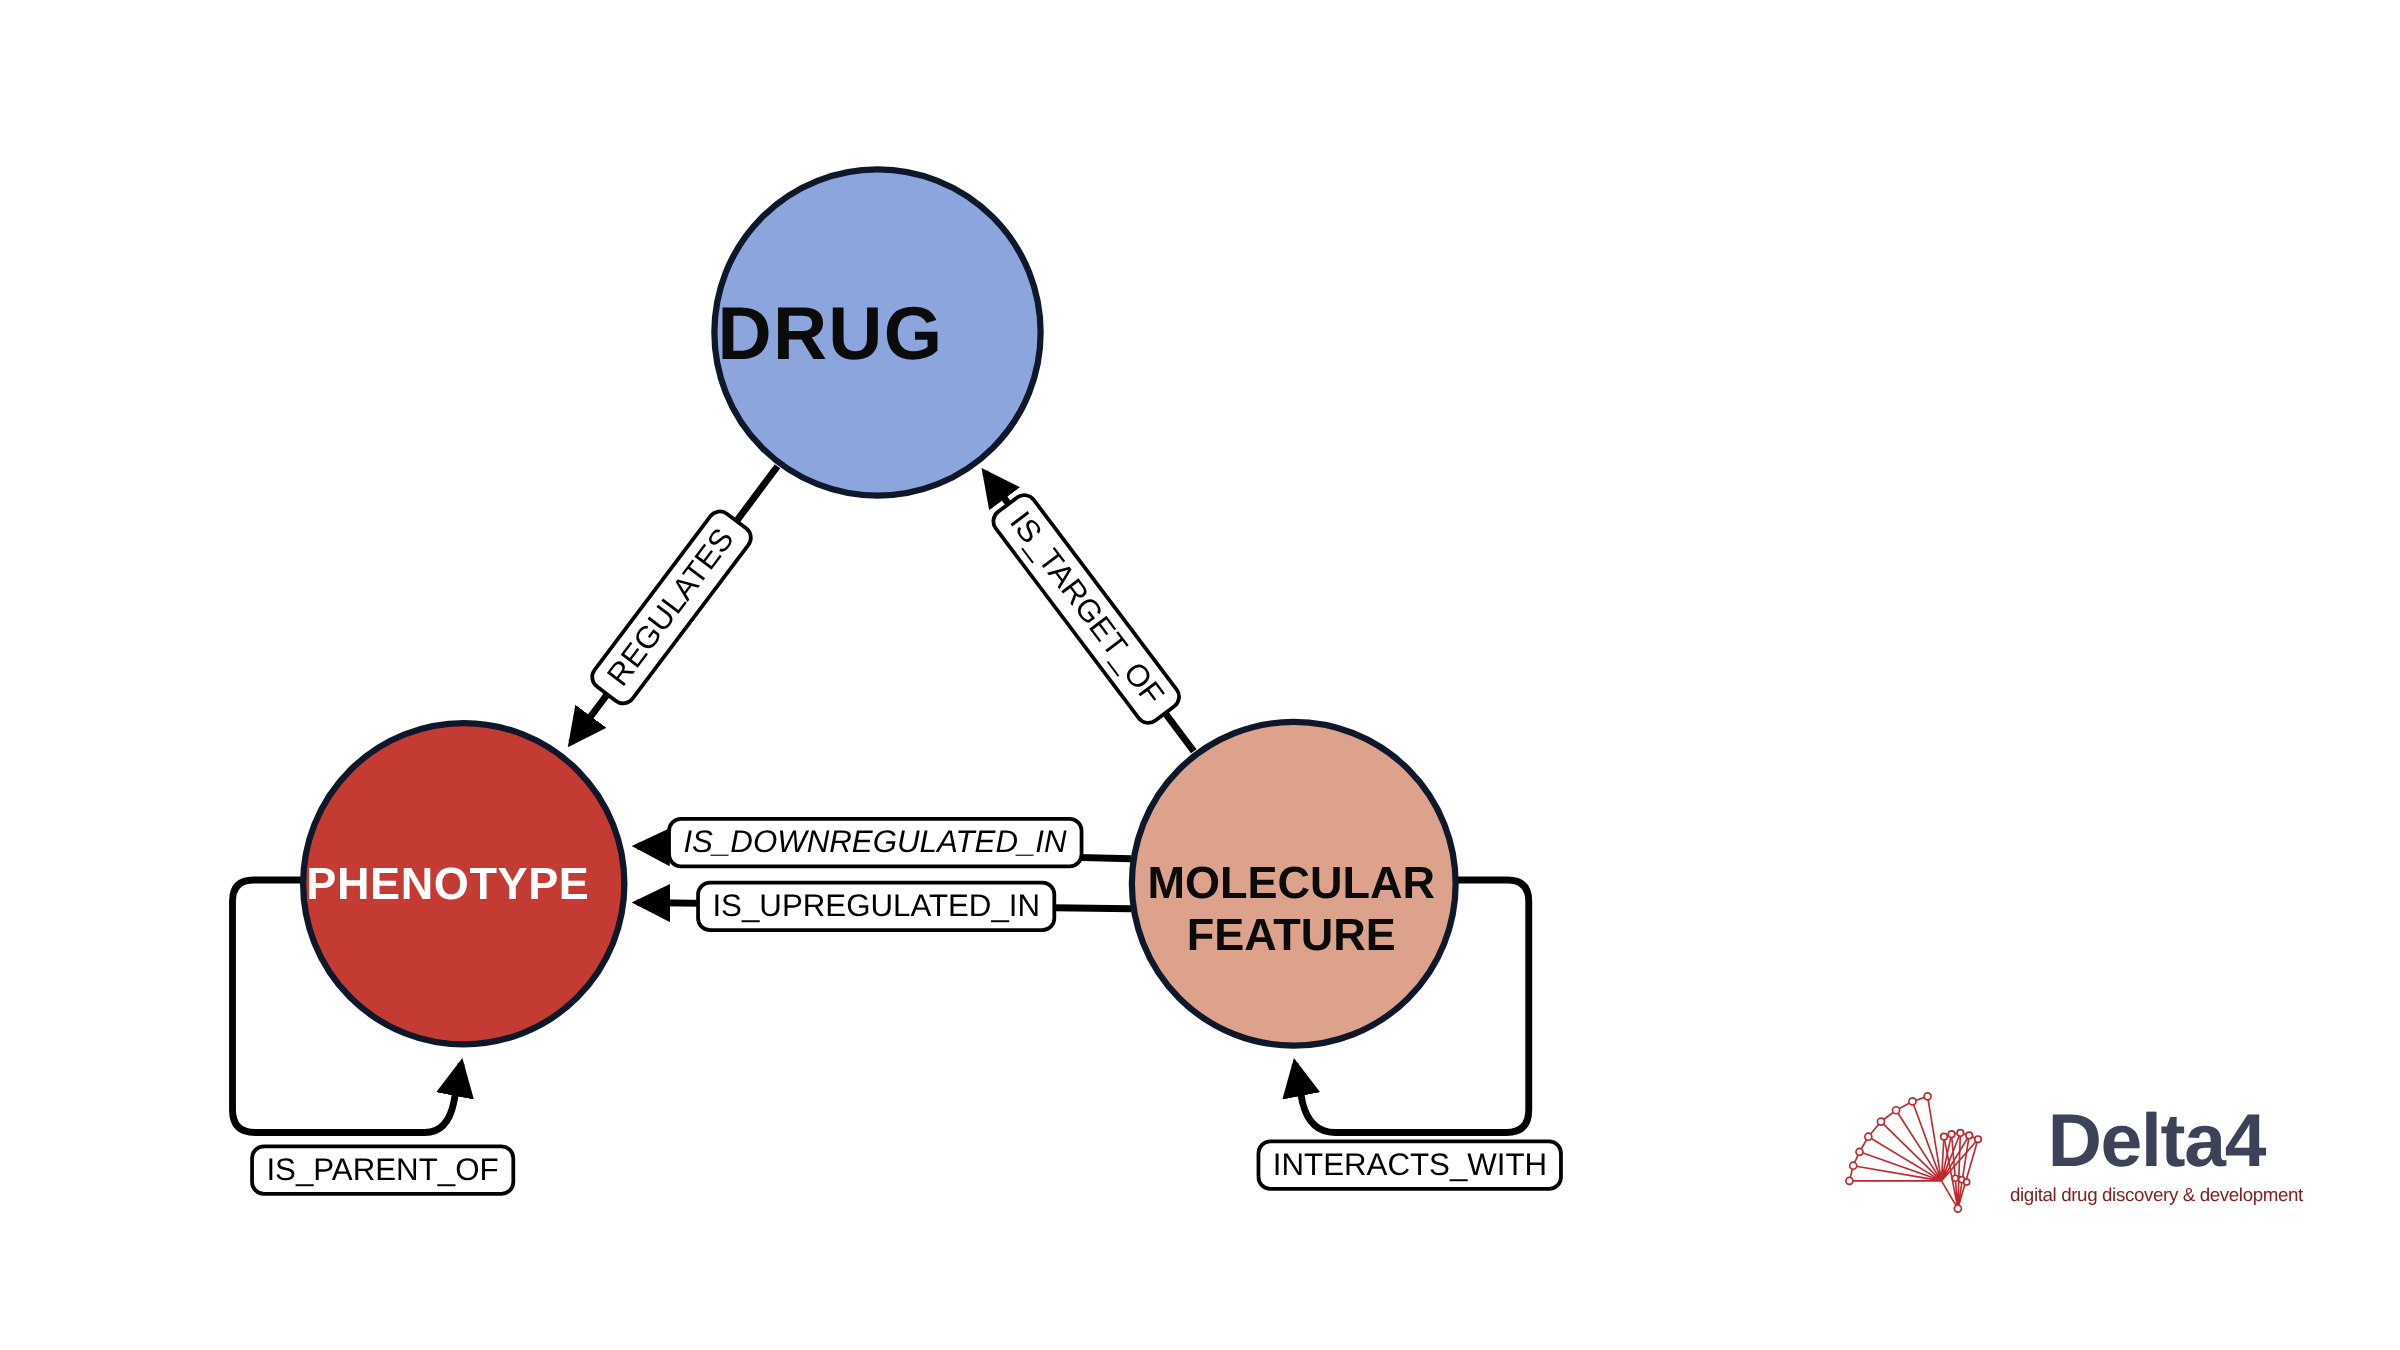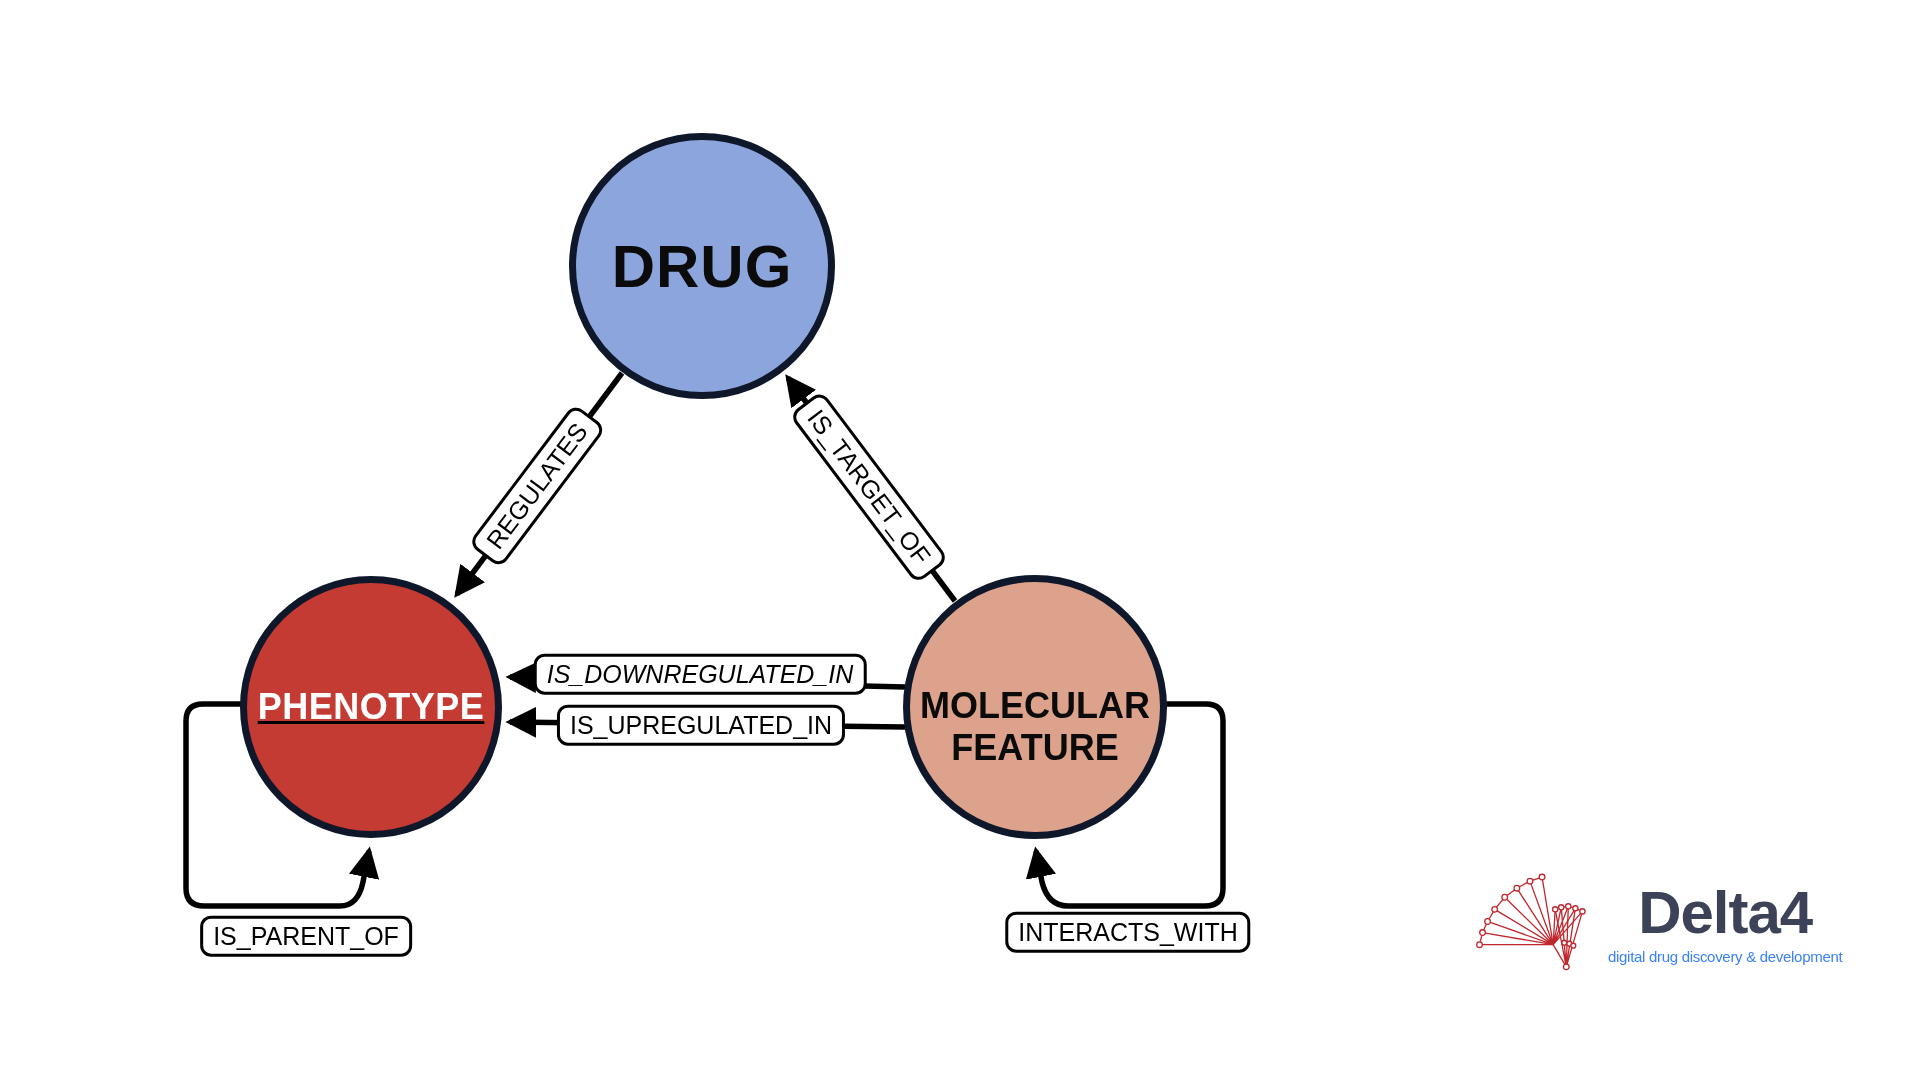--- a/index.html
+++ b/index.html
@@ -2,27 +2,27 @@
 <html><head>
 <meta charset="utf-8">
 <style>
   html,body{margin:0;padding:0;background:#ffffff;}
   .stage{
     position:relative;width:1920px;height:1080px;background:#ffffff;overflow:hidden;
     font-family:"Liberation Sans","DejaVu Sans",sans-serif;
   }
   .edges-layer{position:absolute;left:0;top:0;width:1920px;height:1080px;}
   .node{
-    position:absolute;border:7px solid #0f172a;border-radius:50%;
-    display:flex;align-items:center;justify-content:center;text-align:center;
+    position:absolute;border:5px solid #0f172a;border-radius:50%;
+    display:flex;align-items:center;justify-content:flex-start;text-align:center;
     box-sizing:border-box;
   }
   .node-drug{left:569px;top:133px;width:266px;height:266px;background:#8CA5DC;}
   .node-drug .node-label{font-size:60px;font-weight:bold;color:#0b0b0b;letter-spacing:1px;}
-  .node-phenotype{left:240px;top:576px;width:262px;height:262px;background:#C43B33;text-decoration:underline;}
+  .node-phenotype{left:240px;top:576px;width:262px;height:262px;background:#C43B33;}
   .node-phenotype .node-label{font-size:36px;font-weight:bold;color:#ffffff;letter-spacing:.5px;}
   .node-molecular{left:903px;top:575px;width:264px;height:264px;background:#DCA28C;}
   .node-molecular .node-label{font-size:36px;font-weight:bold;color:#0b0b0b;line-height:1.18;width:250px;margin-top:40px;}
   .edge-label{
     position:absolute;background:#ffffff;border:3px solid #000;border-radius:11px;
     padding:3px 10px;font-size:25px;line-height:1.15;color:#000;white-space:nowrap;
     transform:translate(-50%,-50%);
   }
   .edge-label.rot-ccw{transform:translate(-50%,-50%) rotate(-53deg);}
   .edge-label.rot-cw{transform:translate(-50%,-50%) rotate(53deg);}
@@ -31,21 +31,21 @@
   .lbl-downreg{left:700px;top:674px;font-style:italic;}
   .lbl-upreg{left:701px;top:725px;}
   .lbl-parent{left:274px;top:936px;margin-left:32px;}
   .lbl-interacts{left:1128px;top:932px;}
   .logo{
     position:absolute;left:1468px;top:866px;height:116px;
     display:flex;align-items:center;text-align:center;
   }
   .logo-text{margin-left:8px;display:flex;flex-direction:column;}
   .brand{font-size:60px;font-weight:bold;color:#3C4257;letter-spacing:-1px;line-height:1;}
-  .tagline{font-size:15px;color:#3b82f6;letter-spacing:-0.3px;margin-top:5px;}
+  .tagline{font-size:15px;color:#7f1d1d;letter-spacing:-0.3px;margin-top:5px;}
 </style>
 </head>
 <body>
 
 <div class="stage">
 
   <svg class="edges-layer" width="1920" height="1080" viewBox="0 0 1920 1080">
     <defs>
       <marker id="arrow" viewBox="0 0 10 10" refX="8.5" refY="5" markerWidth="5.6" markerHeight="5.6" orient="auto-start-reverse">
         <path d="M 0 0 L 10 5 L 0 10 z" fill="#000"></path>

